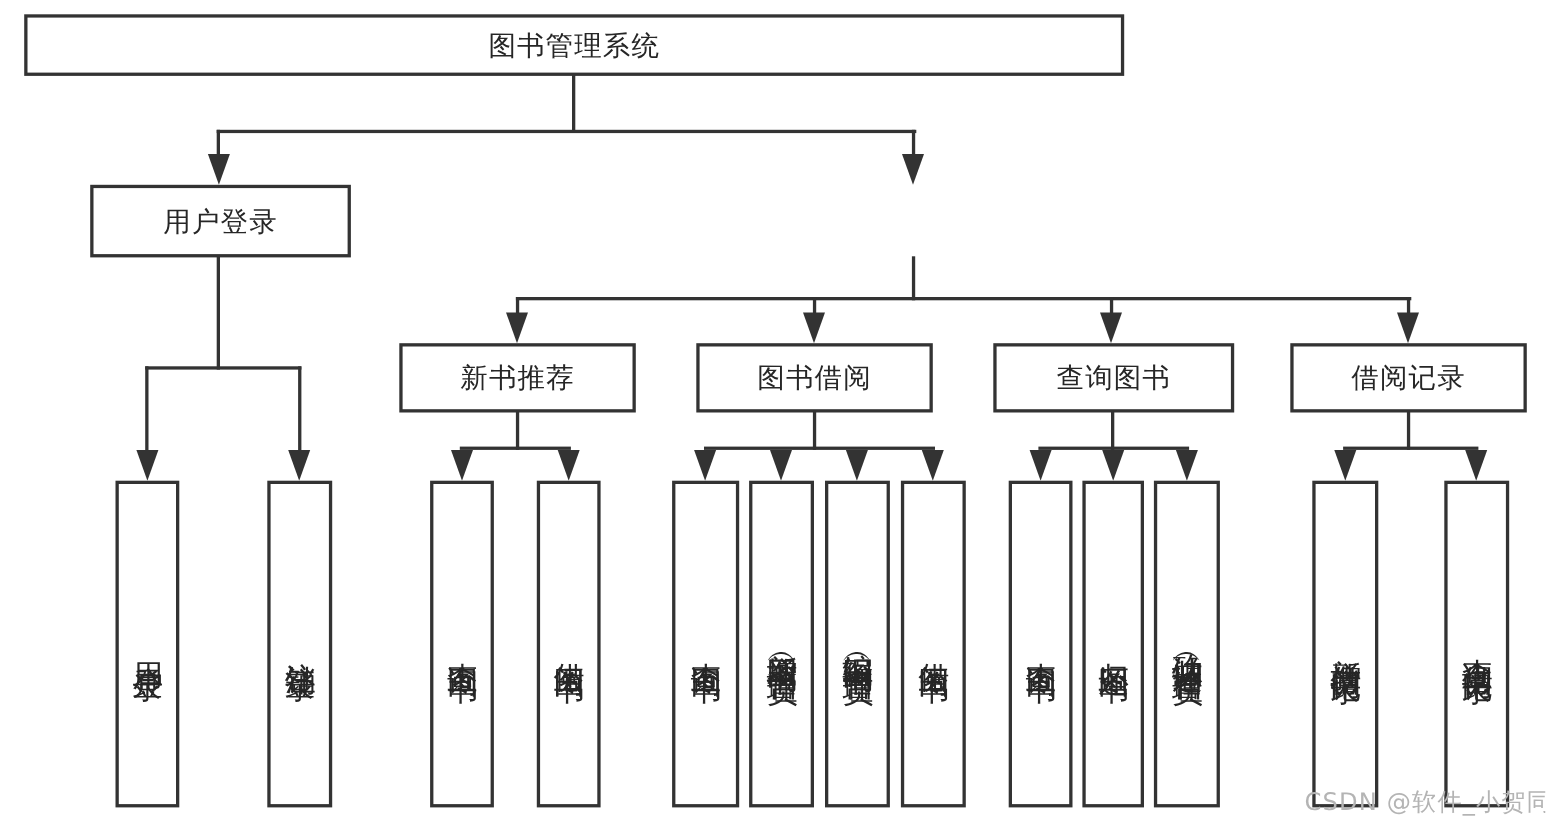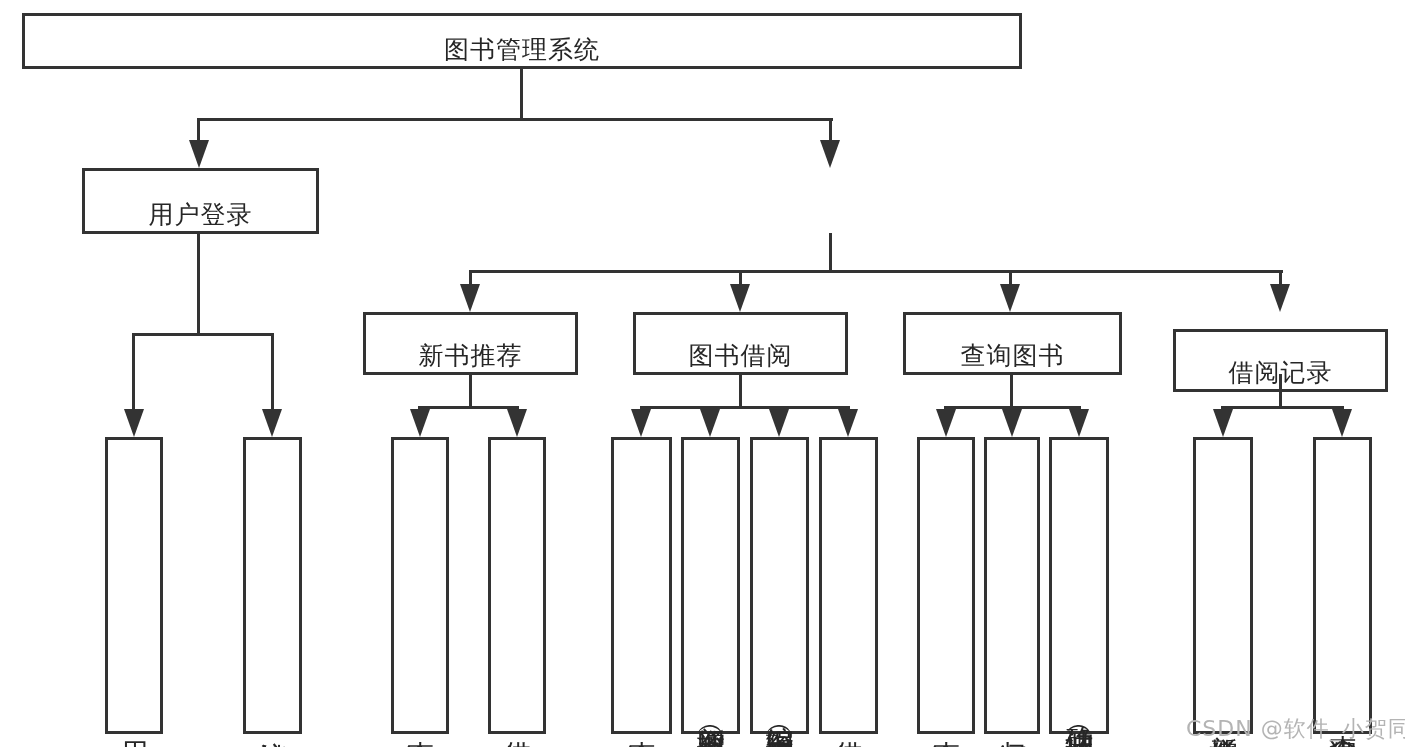--- a/index.html
+++ b/index.html
@@ -8,21 +8,21 @@
     width:1405px;height:747px;
     background:#ffffff;
     font-family:"DejaVu Sans",sans-serif;
     overflow:hidden;
   }
   .box{
     position:absolute;
     box-sizing:border-box;
     border:3px solid #333333;
     background:#ffffff;
-    display:flex;align-items:flex-end;justify-content:center;
+    display:flex;align-items:center;justify-content:center;
     color:#262626;
   }
   .hlabel{
     font-size:25px;letter-spacing:1px;white-space:nowrap;color:#262626;
   }
   .vbox .vlabel{
     writing-mode:vertical-rl;
     font-size:28px;
     letter-spacing:3px;
     line-height:1;
@@ -87,21 +87,21 @@
 
   <div class="box" style="left:363px;top:312px;width:215px;height:63px;">
     <span class="hlabel">新书推荐</span>
   </div>
   <div class="box" style="left:633px;top:312px;width:215px;height:63px;">
     <span class="hlabel">图书借阅</span>
   </div>
   <div class="box" style="left:903px;top:312px;width:219px;height:63px;">
     <span class="hlabel">查询图书</span>
   </div>
-  <div class="box" style="left:1173px;top:329px;width:215px;height:63px;">
+  <div class="box" style="left:1173px;top:312px;width:215px;height:63px;">
     <span class="hlabel">借阅记录</span>
   </div>
 
   <div class="vl" style="left:469px;top:374px;height:35px;"></div>
   <div class="hl" style="left:418px;top:406px;width:101px;"></div>
   <div class="ar" style="left:410px;top:409px;"></div>
   <div class="ar" style="left:507px;top:409px;"></div>
 
   <div class="vl" style="left:739px;top:374px;height:35px;"></div>
   <div class="hl" style="left:640px;top:406px;width:210px;"></div>

